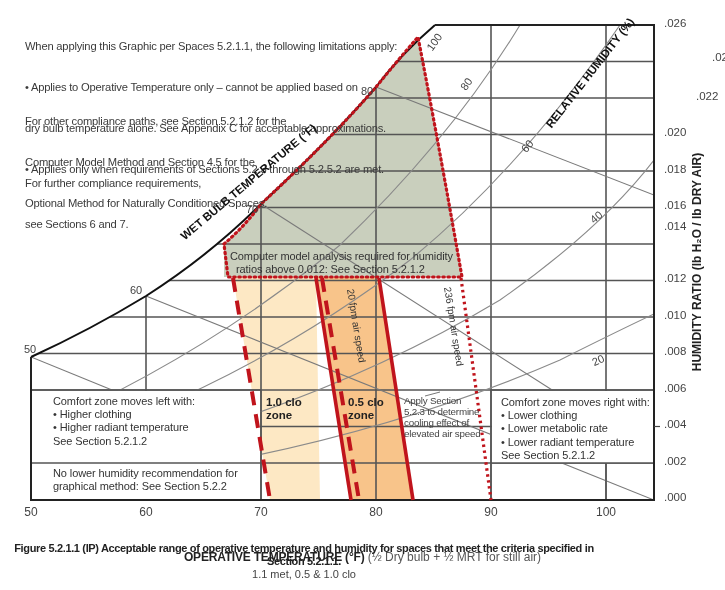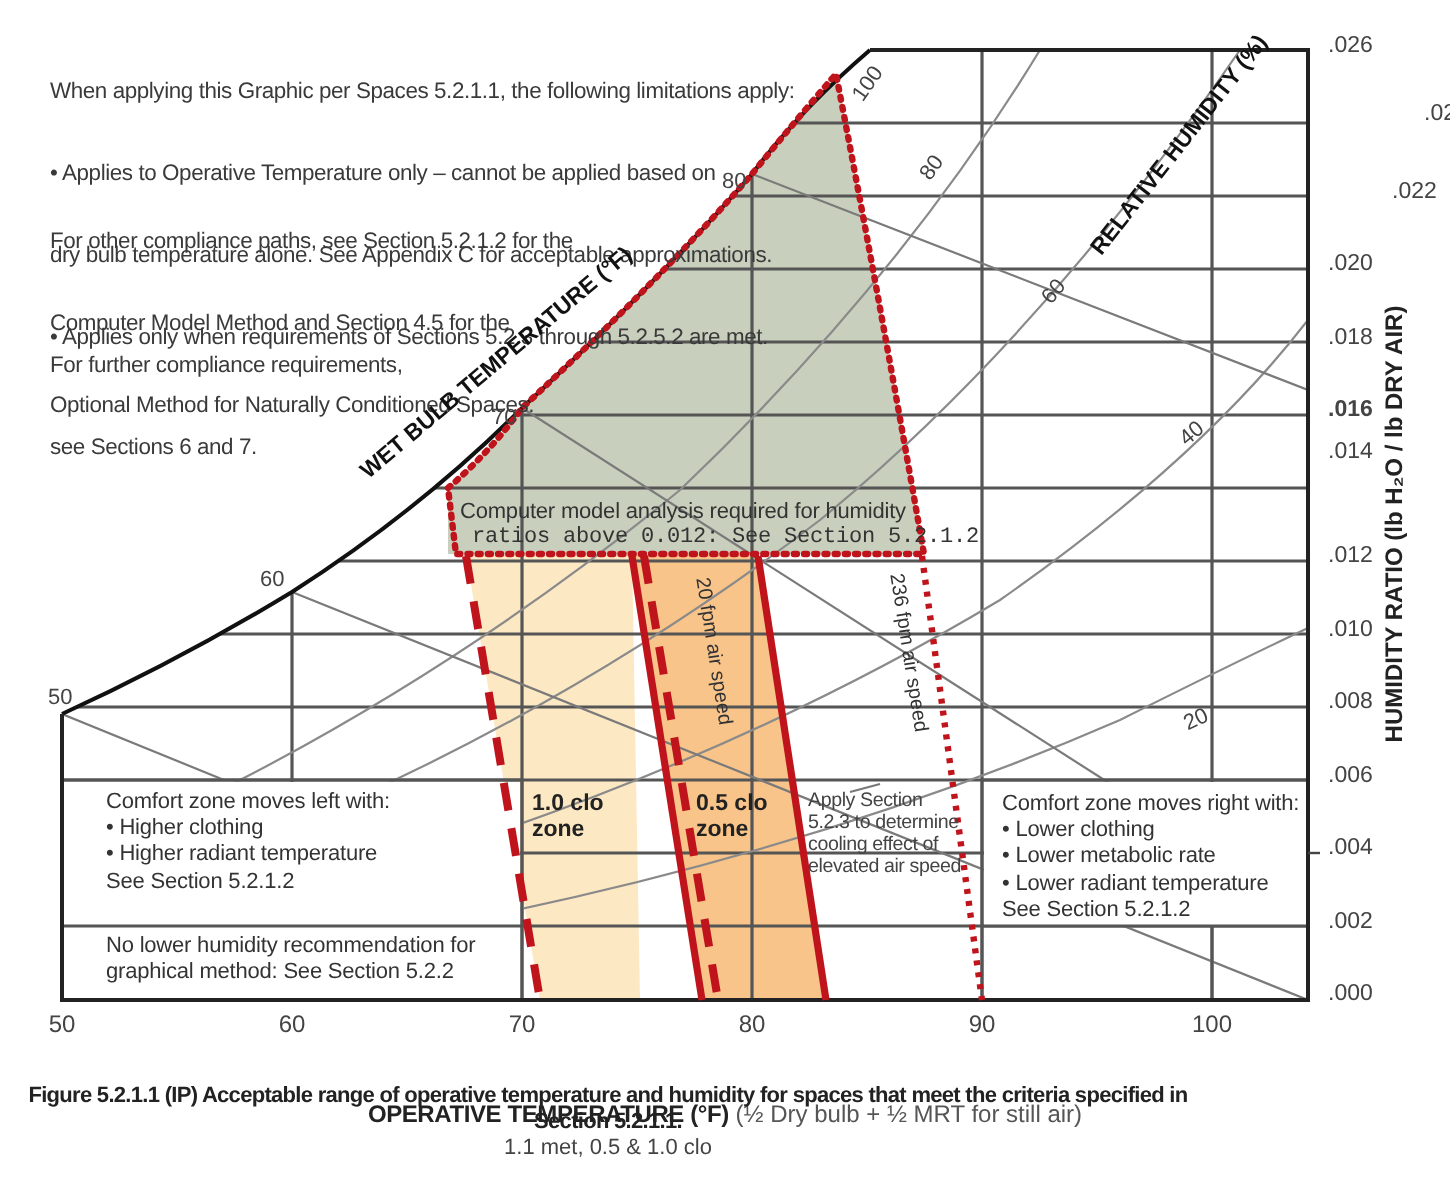--- a/index.html
+++ b/index.html
@@ -141,21 +141,21 @@
 <div class="wb" style="left:361px; top:85px;">80</div>
 
 <div class="rh" style="left:425px; top:36px; transform:rotate(-55deg);">100</div>
 <div class="rh" style="left:460px; top:78px; transform:rotate(-55deg);">80</div>
 <div class="rh" style="left:521px; top:140px; transform:rotate(-50deg);">60</div>
 <div class="rh" style="left:590px; top:211px; transform:rotate(-40deg);">40</div>
 <div class="rh" style="left:592px; top:354px; transform:rotate(-25deg);">20</div>
 
 <div class="cmodel" style="left:230px; top:250px;">
   <div>Computer model analysis required for humidity</div>
-  <div style="padding-left:6px;font-family:Liberation Mono, monospace;">ratios above 0.012: See Section 5.2.1.2</div>
+  <div style="padding-left:6px;">ratios above 0.012: See Section 5.2.1.2</div>
 </div>
 
 <div class="vlabel" style="left:356px; top:288px;">20 fpm air speed</div>
 <div class="vlabel" style="left:453px; top:286px;">236 fpm air speed</div>
 
 <div class="zone" style="left:266px; top:396px; width:54px;">
   <div>1.0 clo</div>
   <div>zone</div>
 </div>
 <div class="zone" style="left:348px; top:396px; width:54px;">
@@ -187,21 +187,21 @@
   <div>• Lower metabolic rate</div>
   <div>• Lower radiant temperature</div>
   <div>See Section 5.2.1.2</div>
 </div>
 
 <div class="ytick" style="top:17px;">.026</div>
 <div class="ytick" style="top:51px;margin-left:48px;">.024</div>
 <div class="ytick" style="top:90px;margin-left:32px;">.022</div>
 <div class="ytick" style="top:126px;">.020</div>
 <div class="ytick" style="top:163px;">.018</div>
-<div class="ytick" style="top:199px;font-weight:bold;">.016</div>
+<div class="ytick" style="top:199px;">.016</div>
 <div class="ytick" style="top:220px;">.014</div>
 <div class="ytick" style="top:272px;">.012</div>
 <div class="ytick" style="top:309px;">.010</div>
 <div class="ytick" style="top:345px;">.008</div>
 <div class="ytick" style="top:382px;">.006</div>
 <div class="ytick" style="top:418px;">.004</div>
 <div class="ytick" style="top:455px;">.002</div>
 <div class="ytick" style="top:491px;">.000</div>
 
 <div class="ylabel">HUMIDITY RATIO (lb H₂O / lb DRY AIR)</div>

